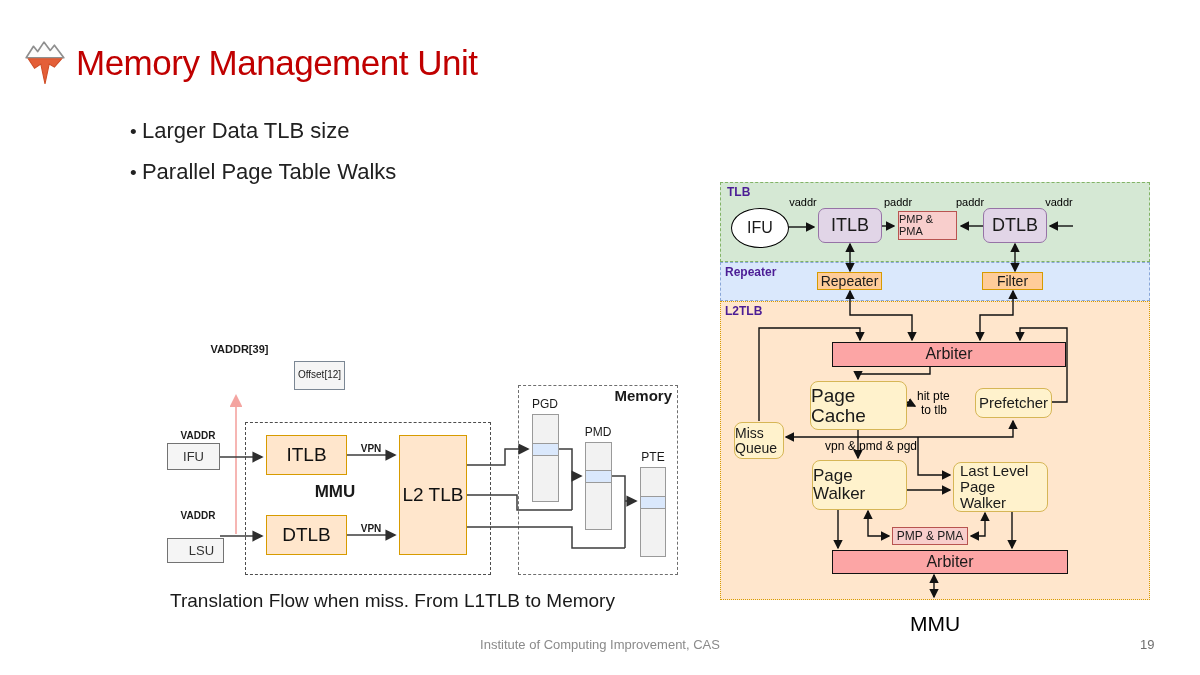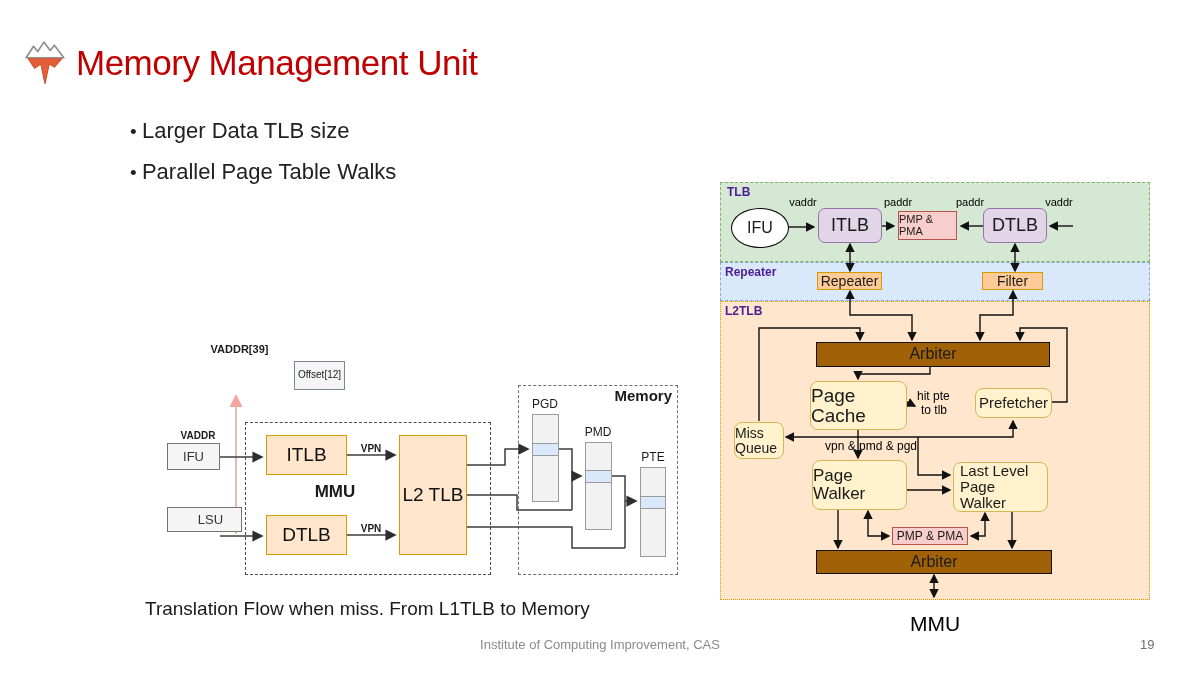--- a/index.html
+++ b/index.html
@@ -27,36 +27,36 @@
   svg.wire{position:absolute;left:0;top:0;pointer-events:none;}
   
   #ldia{left:130px;top:340px;width:560px;height:290px;}
   .grybox{background:#f5f5f5;border:1px solid #737373;color:#333;}
   .orgbox{background:#ffe6cc;border:1px solid #d79b00;color:#111;}
   .dash-mmu{border:1.5px dashed #4d4d4d;background:transparent;}
   .dash-mem{border:1px dashed #6e6e6e;background:#ffffff;}
   .pcol{position:absolute;background:#f2f2f2;border:1px solid #9a9a9a;box-sizing:border-box;}
   .prow{position:absolute;left:0;width:100%;height:13px;background:#dae8fc;
         border-top:1px solid #9a9a9a;border-bottom:1px solid #9a9a9a;box-sizing:border-box;}
-  .caption{position:absolute;left:15px;top:250px;width:495px;text-align:left;
-           font-size:19px;color:#1a1a1a;margin-top:8px;}
+  .caption{position:absolute;left:15px;top:250px;width:495px;text-align:center;
+           font-size:19px;color:#1a1a1a;}
   
   #rdia{left:718px;top:180px;width:436px;height:466px;font-size:13px;}
   .sec{position:absolute;box-sizing:border-box;}
   .sec-tlb{background:#d5e8d4;border:1.5px dashed #82b366;}
   .sec-rep{background:#dae8fc;border:1.5px dashed #8aa7d8;}
   .sec-l2{background:#ffe6cc;border:1.5px dotted #d79b00;}
   .seclbl{position:absolute;font-weight:bold;font-size:12px;color:#4c1d95;}
   .ell{position:absolute;background:#fff;border:1.6px solid #000;border-radius:50%;
        display:flex;align-items:center;justify-content:center;text-align:center;line-height:1.05;}
   .pur{background:#e1d5e7;border:1.5px solid #9673a6;border-radius:7px;}
   .pnk{background:#f8cecc;border:1.3px solid #b85450;border-radius:0;}
   .yel{background:#fff2cc;border:1.3px solid #d6b656;border-radius:8px;}
   .orb{background:#ffcc99;border:1.5px solid #d79b00;}
-  .wht{background:#a16207;border:1.5px solid #111;}
+  .wht{background:#fca5a5;border:1.5px solid #111;margin-left:16px;}
   .elbl{position:absolute;font-size:11px;color:#000;text-align:center;}
 </style>
 </head>
 <body>
 
 <div class="hdr">
   <svg class="logo" viewBox="0 0 40 44">
     <path d="M2,17 L9,6 L13,11 L19,2 L25,10 L29,5 L38,17 Z" fill="#fcfcfc" stroke="#8f8f8f" stroke-width="1.6" stroke-linejoin="round"></path>
     <path d="M4,18 L36,18 L29,26 L24,23 L20,42 L16,23 L10,27 Z" fill="#e45f38" stroke="#cf4d26" stroke-width="1"></path>
   </svg>
@@ -103,21 +103,21 @@
       <path d="M495,161 H506" marker-end="url(#mL)"></path>
     </g>
   </svg>
 
   <div class="lbl" style="left:4px;top:3px;width:211px;font-size:11px;font-weight:bold;">VADDR[39]</div>
   <div class="box" style="left:164px;top:21px;width:51px;height:29px;background:#f5f5f5;border:1px solid #7b8794;font-size:10px;">Offset[12]</div>
 
   <div class="lbl" style="left:46px;top:90px;width:44px;font-size:10px;font-weight:bold;">VADDR</div>
   <div class="box grybox" style="left:37px;top:103px;width:53px;height:27px;font-size:13px;">IFU</div>
   <div class="lbl" style="left:46px;top:170px;width:44px;font-size:10px;font-weight:bold;">VADDR</div>
-  <div class="box grybox" style="left:37px;top:167px;width:75px;height:25px;font-size:13px;padding-left:12px;">LSU</div>
+  <div class="box grybox" style="left:37px;top:198px;width:57px;height:25px;font-size:13px;padding-left:12px;">LSU</div>
 
   <div class="box orgbox" style="left:136px;top:95px;width:81px;height:40px;font-size:19px;">ITLB</div>
   <div class="box orgbox" style="left:136px;top:175px;width:81px;height:40px;font-size:19px;">DTLB</div>
   <div class="lbl" style="left:225px;top:103px;width:32px;font-size:10px;font-weight:bold;">VPN</div>
   <div class="lbl" style="left:225px;top:183px;width:32px;font-size:10px;font-weight:bold;">VPN</div>
   <div class="box orgbox" style="left:269px;top:95px;width:68px;height:120px;font-size:19px;">L2 TLB</div>
 
   <div class="lbl" style="left:400px;top:58px;width:30px;font-size:12px;">PGD</div>
   <div class="pcol" style="left:402px;top:74px;width:27px;height:88px;">
     <div class="prow" style="top:28px;"></div>

